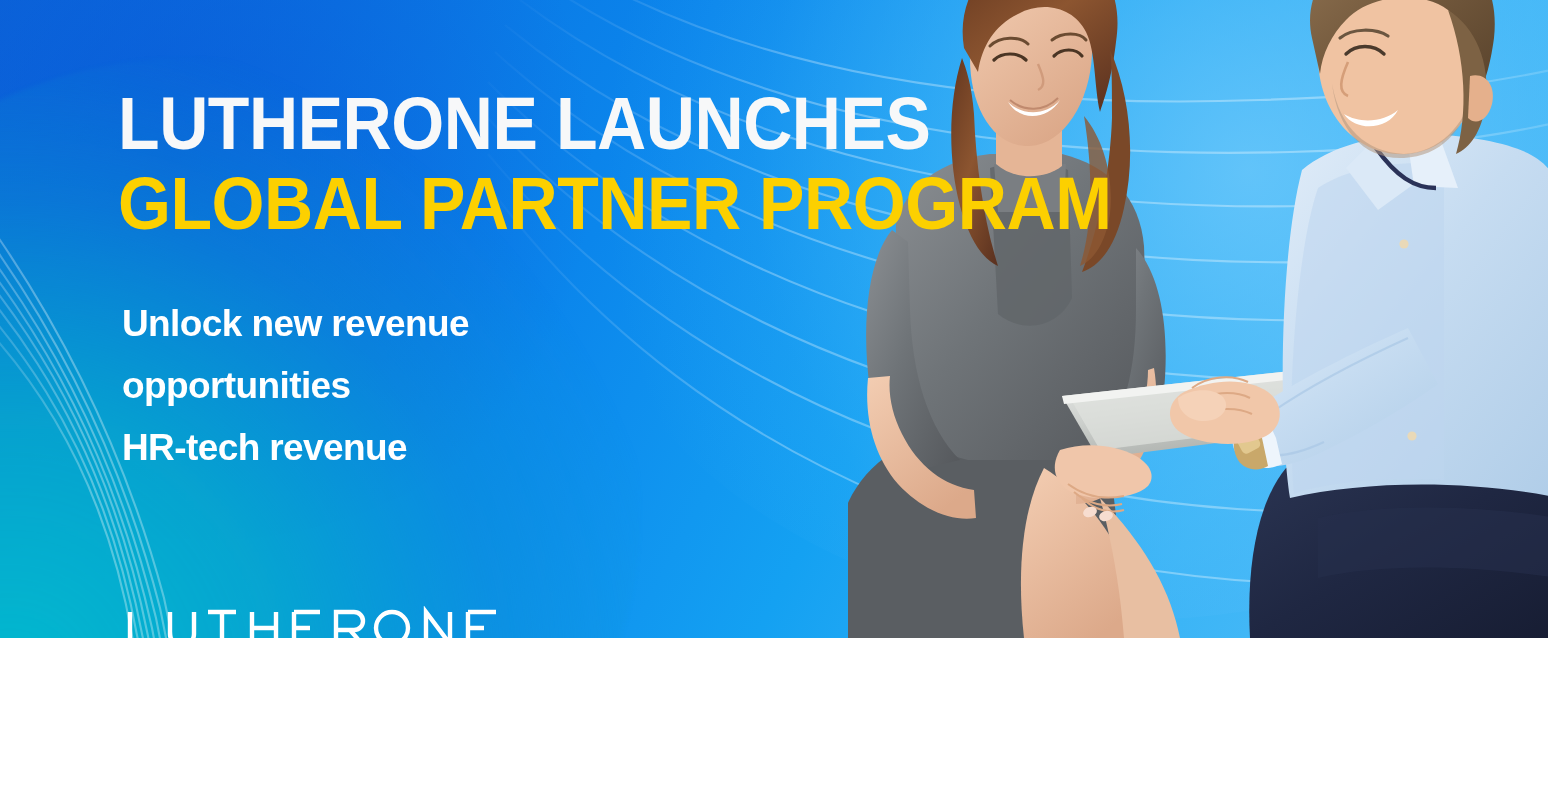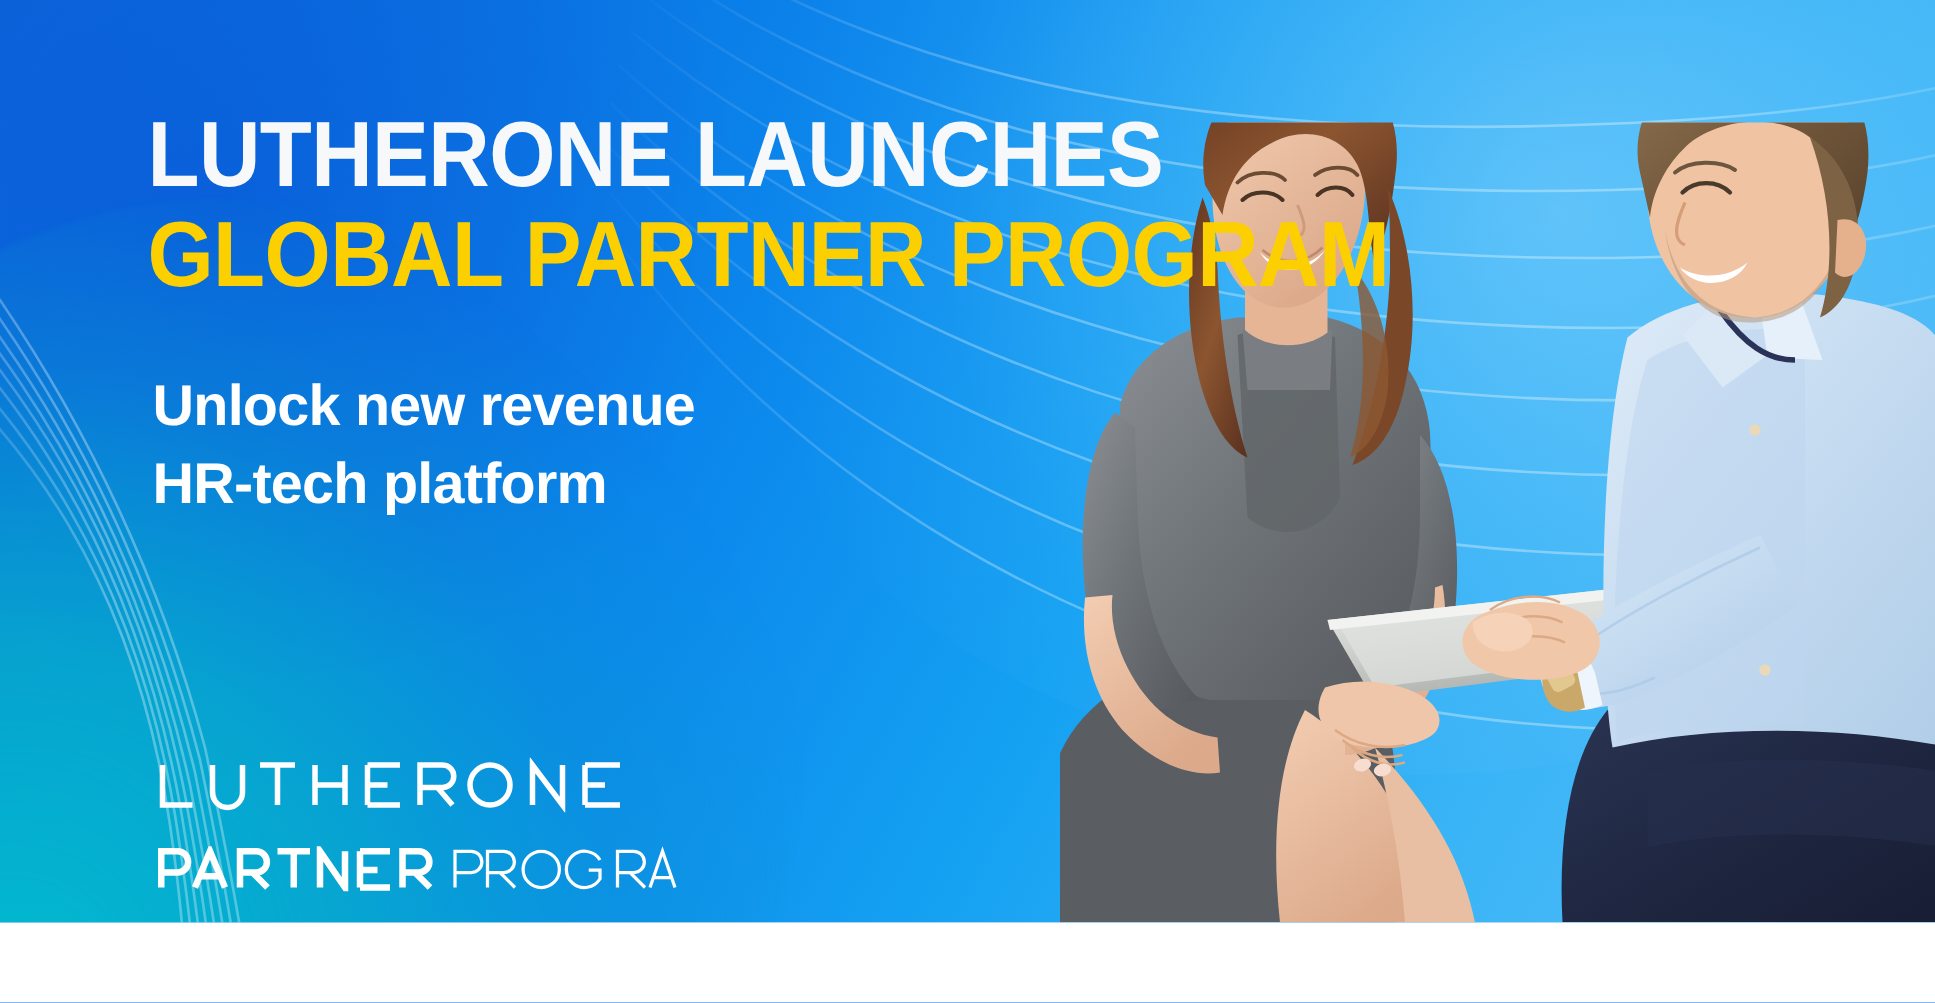--- a/index.html
+++ b/index.html
@@ -3,21 +3,21 @@
 <meta charset="utf-8">
 <style>
   html, body {
     margin: 0;
     padding: 0;
     background: #ffffff;
   }
   #banner {
     position: relative;
     width: 1548px;
-    height: 738px;
+    height: 638px;
     overflow: hidden;
     font-family: "Liberation Sans", sans-serif;
     background: #0a75e0;
   }
 
   
   .bg-base {
     position: absolute;
     inset: 0;
     background:
@@ -109,21 +109,21 @@
   }
   .hl-1 { color: #f7f8f9; display: block; }
   .hl-2 { color: #fcd000; display: block; margin-top: 7px; }
 
   .subhead {
     position: absolute;
     top: 293px;
     left: 4px;
     color: #ffffff;
     font-weight: 700;
-    font-size: 46px;
+    font-size: 37px;
     line-height: 62px;
     letter-spacing: -0.6px;
     white-space: nowrap;
   }
   .subhead span { display: block; }
 
   
   .logo {
     position: absolute;
     top: 606px;
@@ -366,21 +366,22 @@
 
   <div class="content">
 
     <div class="headline">
       <span class="hl-1">LUTHERONE LAUNCHES</span>
       <span class="hl-2">GLOBAL PARTNER PROGRAM</span>
     </div>
 
     <div class="subhead">
       <span>Unlock new revenue</span>
-      <span>HR-tech platform</span>
+      <span>opportunities</span>
+      <span>HR-tech revenue</span>
     </div>
 
     <div class="logo">
       <div class="logo-word">
         <svg width="410" height="44" viewBox="0 0 410 44" xmlns="http://www.w3.org/2000/svg">
           <g fill="none" stroke="#ffffff" stroke-width="4.4" stroke-linecap="butt">
 
             <path d="M6,6 L6,38 L30,38"></path>
 
             <path d="M46,6 L46,28 A12,12 0 0 0 70,28 L70,6"></path>

